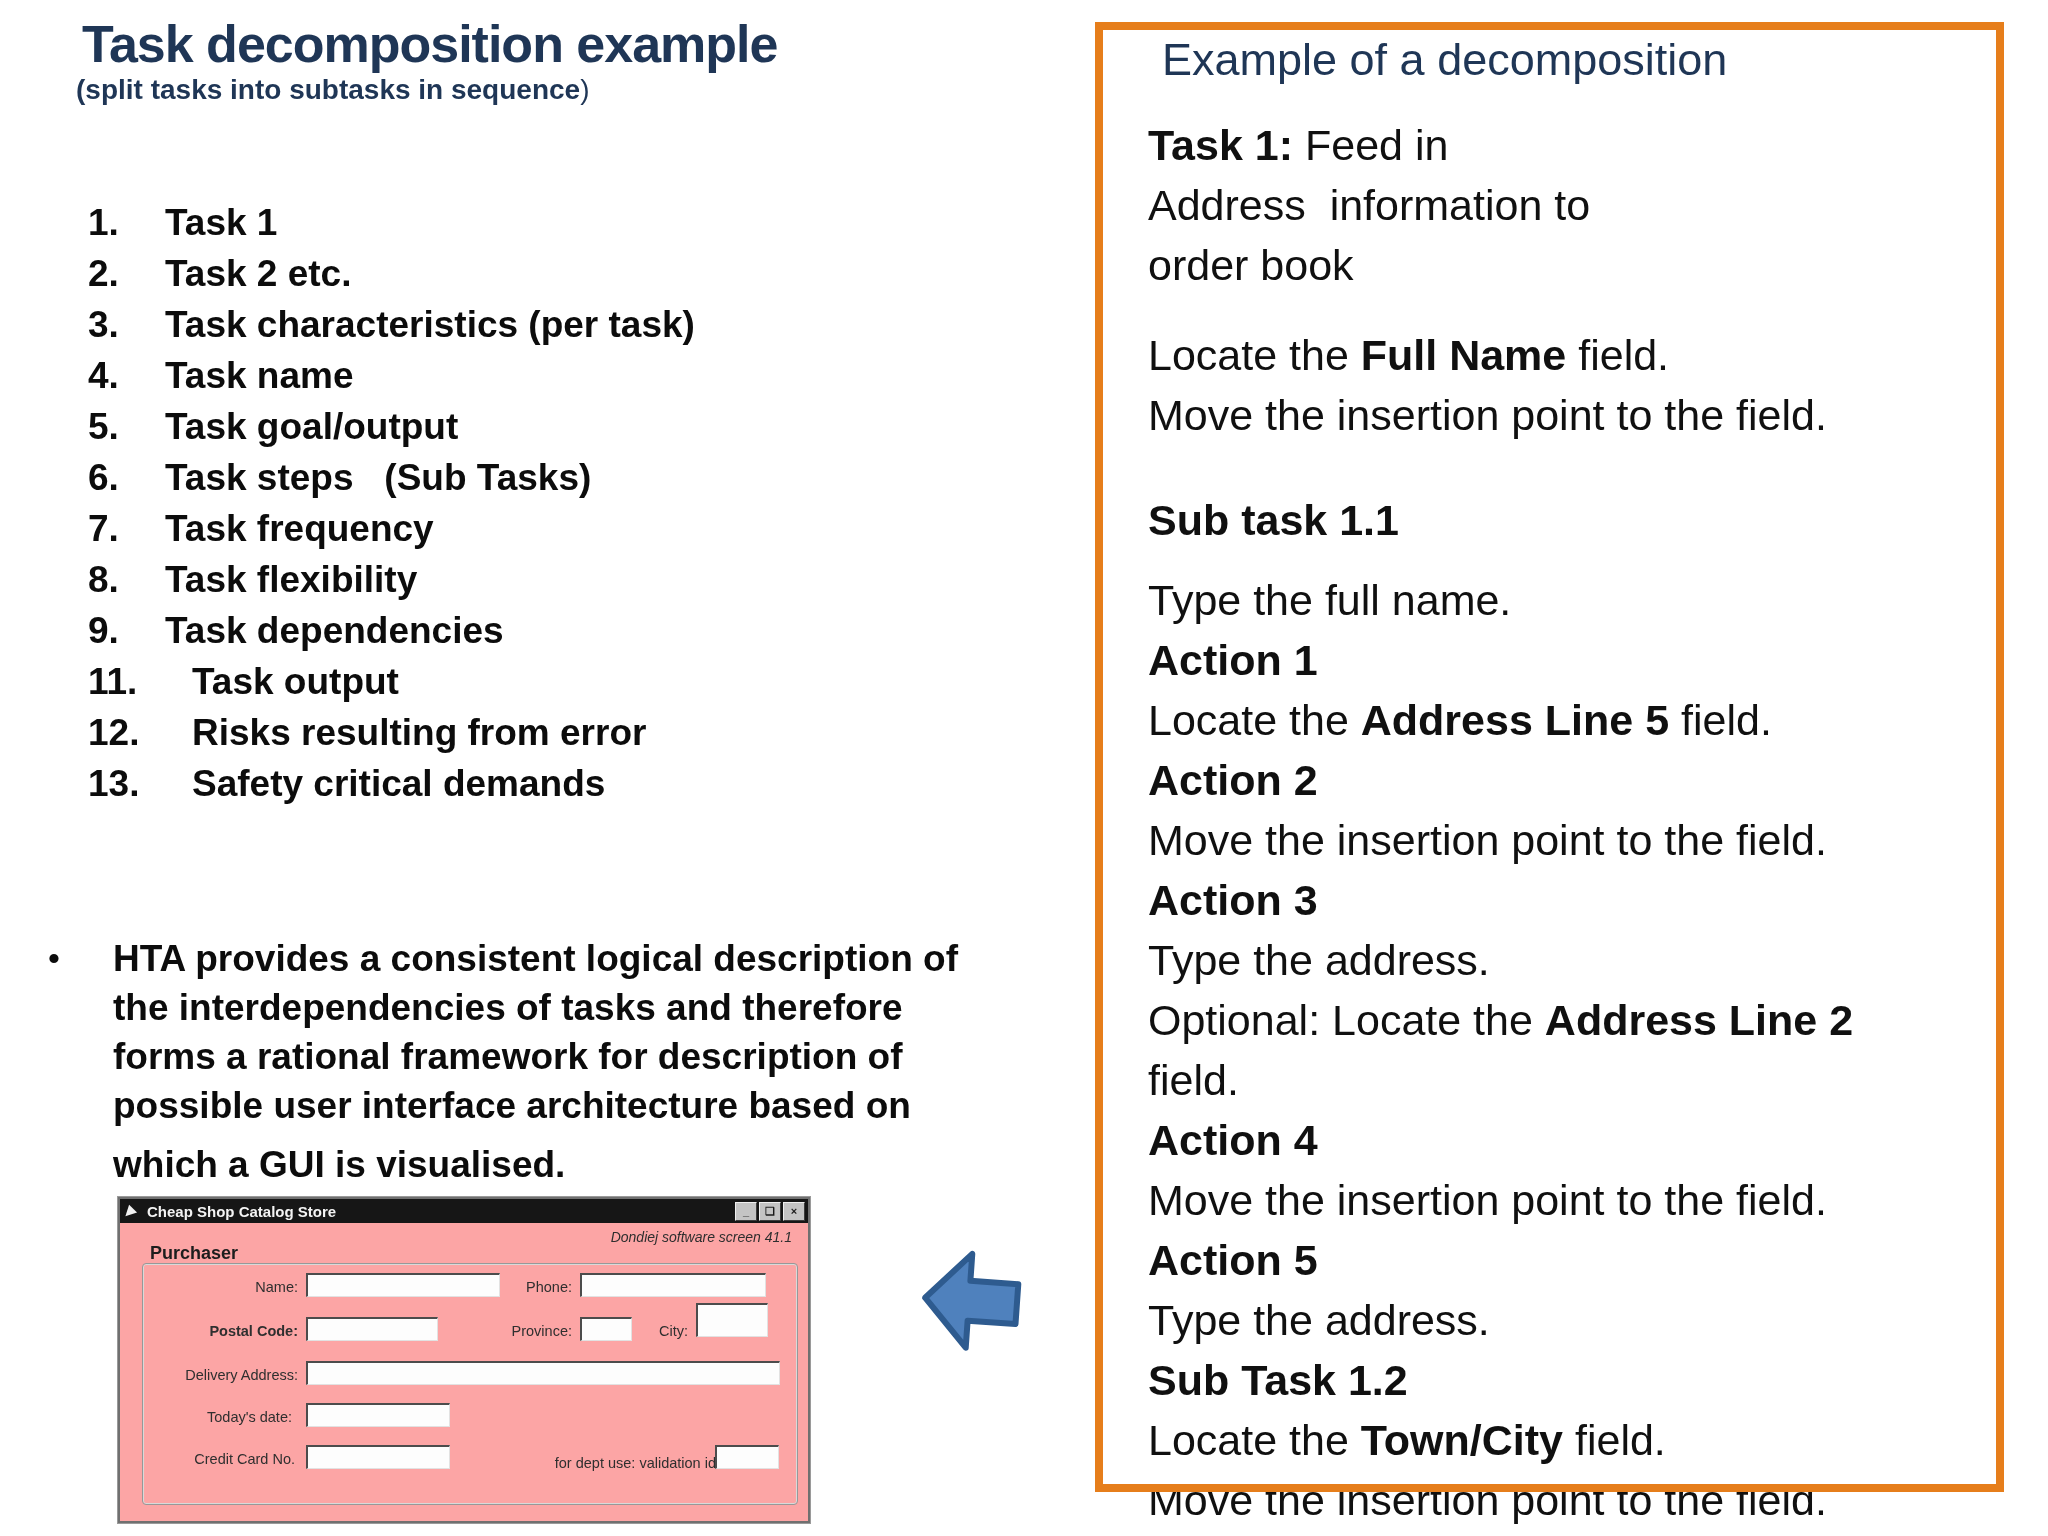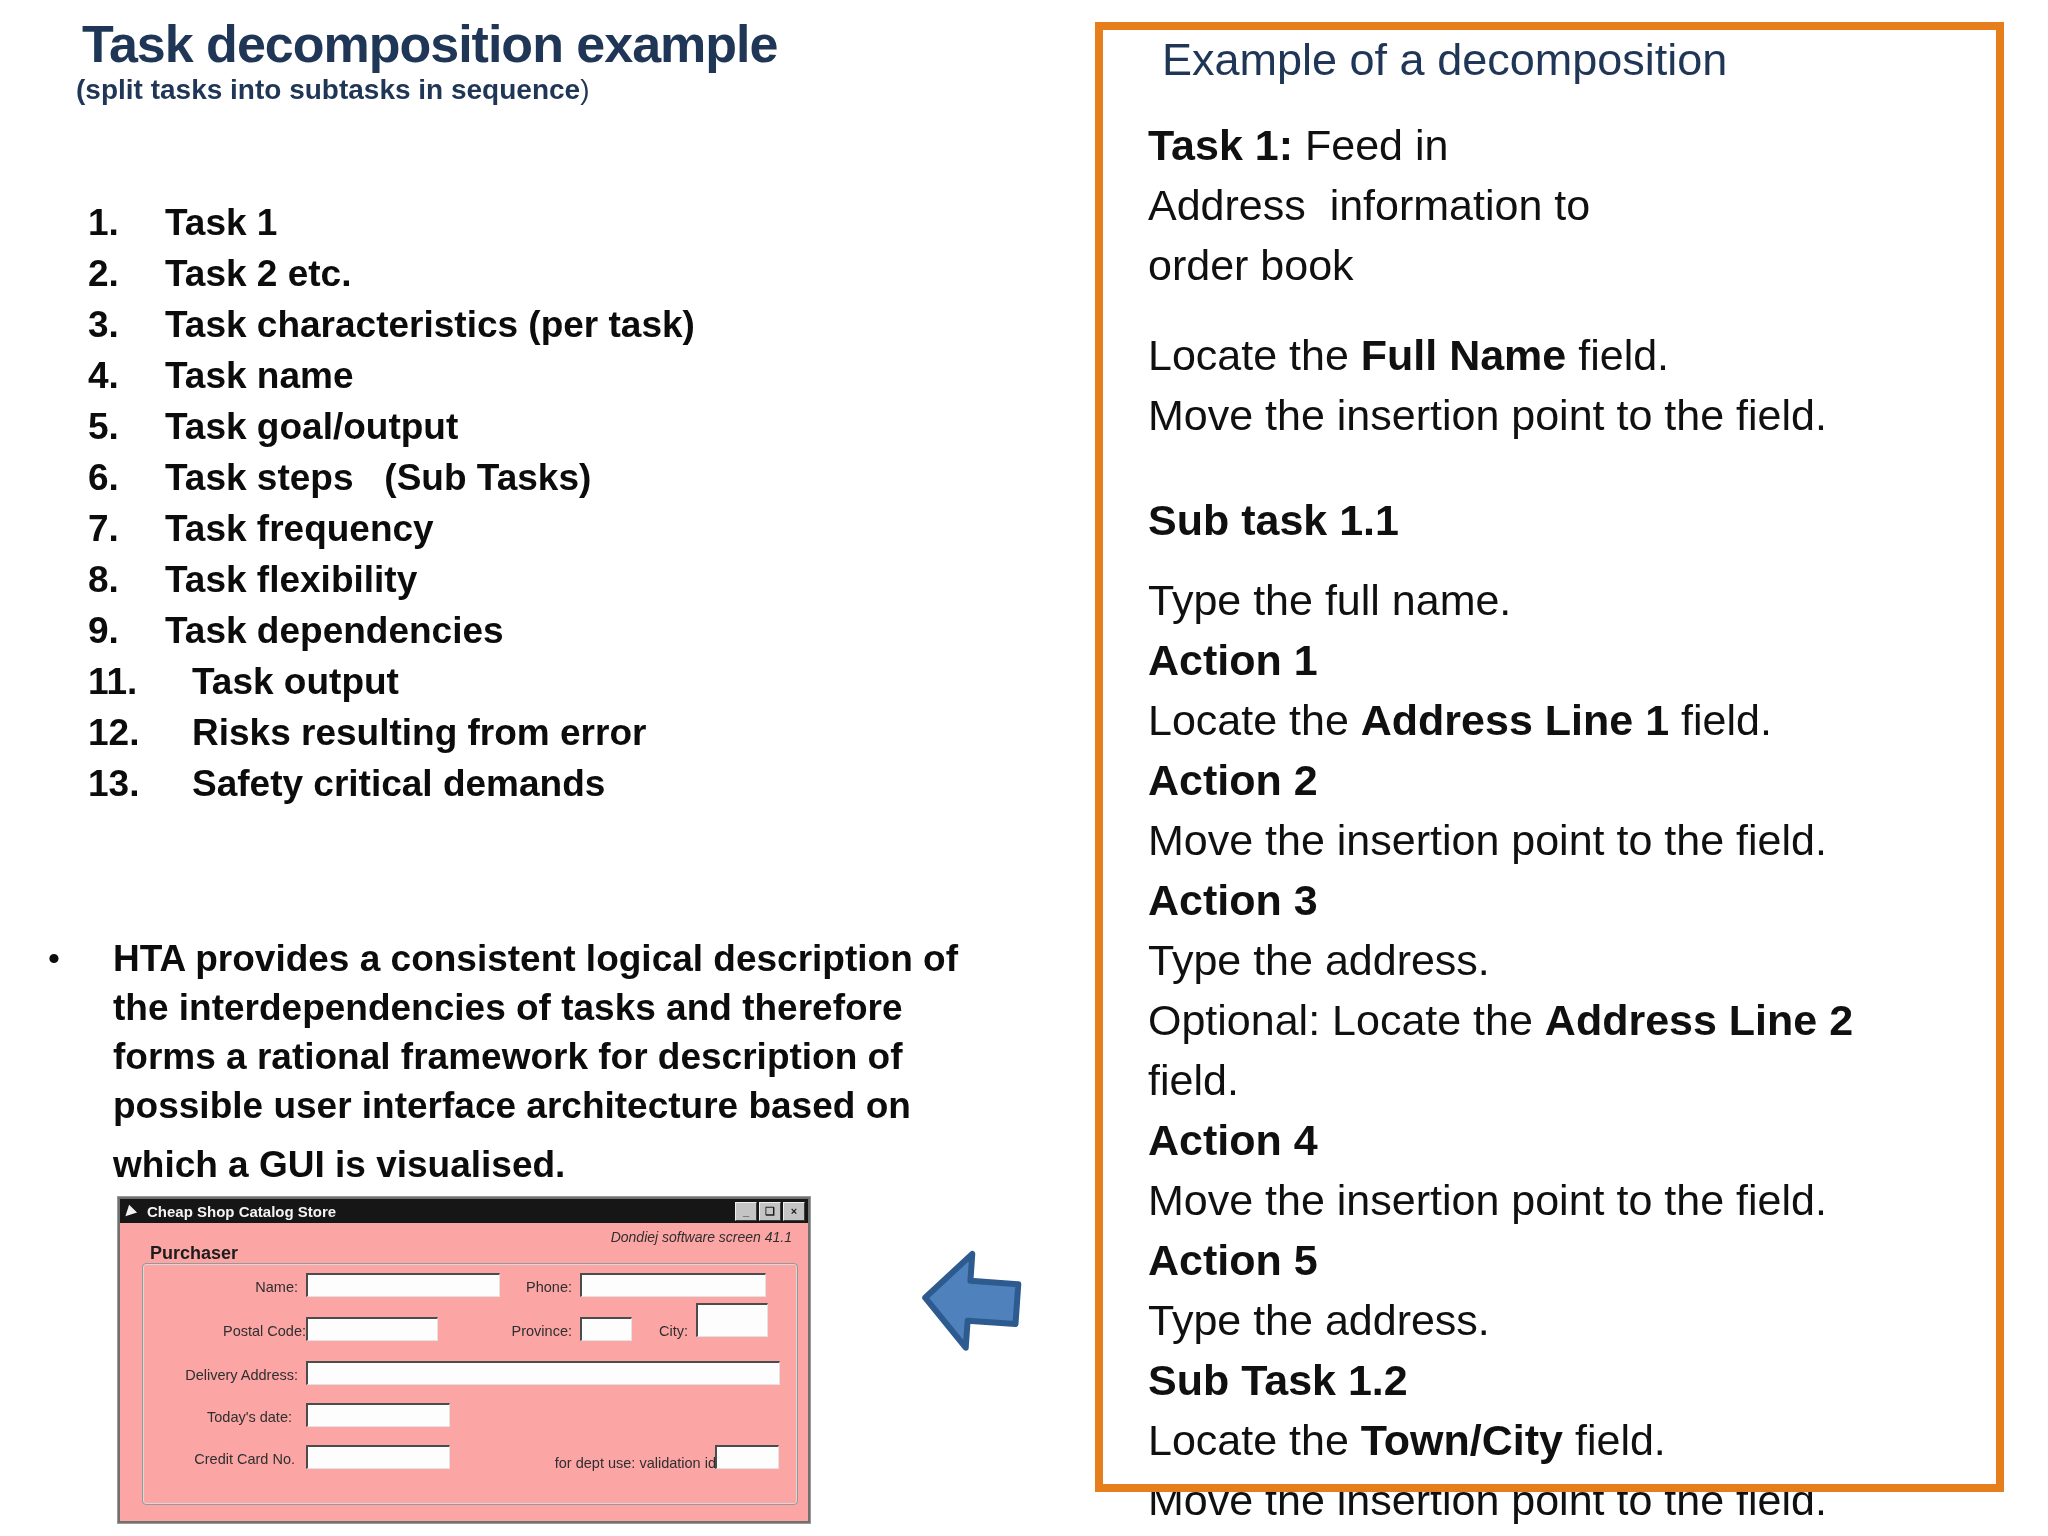--- a/index.html
+++ b/index.html
@@ -88,21 +88,21 @@
   </div>
   <div class="scan-note">Dondiej software screen 41.1</div>
   <div class="group-label">Purchaser</div>
   <div class="groupbox"></div>
 
   <div class="dlg-label" style="left:60px;top:80px;width:118px;">Name:</div>
   <input class="dlg-input" style="left: 186px; top: 74px; width: 194px;" value="">
   <div class="dlg-label" style="left:385px;top:80px;width:67px;">Phone:</div>
   <input class="dlg-input" style="left: 460px; top: 74px; width: 186px;" value="">
 
-  <div class="dlg-label" style="left:68px;top:124px;width:118px;">Postal Code:</div>
+  <div class="dlg-label" style="left:60px;top:124px;width:118px;font-weight:bold;">Postal Code:</div>
   <input class="dlg-input" style="left: 186px; top: 118px; width: 132px;" value="">
   <div class="dlg-label" style="left:370px;top:124px;width:82px;">Province:</div>
   <input class="dlg-input" style="left: 460px; top: 118px; width: 52px;" value="">
   <div class="dlg-label" style="left:524px;top:124px;width:44px;">City:</div>
   <input class="dlg-input" style="left: 576px; top: 104px; width: 72px; height: 34px;" value="">
 
   <div class="dlg-label" style="left:20px;top:168px;width:158px;">Delivery Address:</div>
   <input class="dlg-input" style="left: 186px; top: 162px; width: 474px;" value="">
 
   <div class="dlg-label" style="left:40px;top:210px;width:132px;">Today's date:</div>
@@ -123,21 +123,21 @@
 <div class="abs rp-text">
   <div class="rp-heading">Example of a decomposition</div>
   <div class="rp-line"><span class="b">Task 1:</span><span> Feed in</span></div>
   <div class="rp-line"><span>Address  information to</span></div>
   <div class="rp-line"><span>order book</span></div>
   <div class="rp-line gap30"><span>Locate the </span><span class="b">Full Name</span><span> field.</span></div>
   <div class="rp-line"><span>Move the insertion point to the field.</span></div>
   <div class="rp-line gap45"><span class="b">Sub task 1.1</span></div>
   <div class="rp-line gap20"><span>Type the full name.</span></div>
   <div class="rp-line"><span class="b">Action 1</span></div>
-  <div class="rp-line"><span>Locate the </span><span class="b">Address Line 1</span><span> field.</span></div>
+  <div class="rp-line"><span>Locate the </span><span class="b">Address Line 5</span><span> field.</span></div>
   <div class="rp-line"><span class="b">Action 2</span></div>
   <div class="rp-line"><span>Move the insertion point to the field.</span></div>
   <div class="rp-line"><span class="b">Action 3</span></div>
   <div class="rp-line"><span>Type the address.</span></div>
   <div class="rp-line"><span>Optional: Locate the </span><span class="b">Address Line 2</span></div>
   <div class="rp-line"><span>field.</span></div>
   <div class="rp-line"><span class="b">Action 4</span></div>
   <div class="rp-line"><span>Move the insertion point to the field.</span></div>
   <div class="rp-line"><span class="b">Action 5</span></div>
   <div class="rp-line"><span>Type the address.</span></div>

